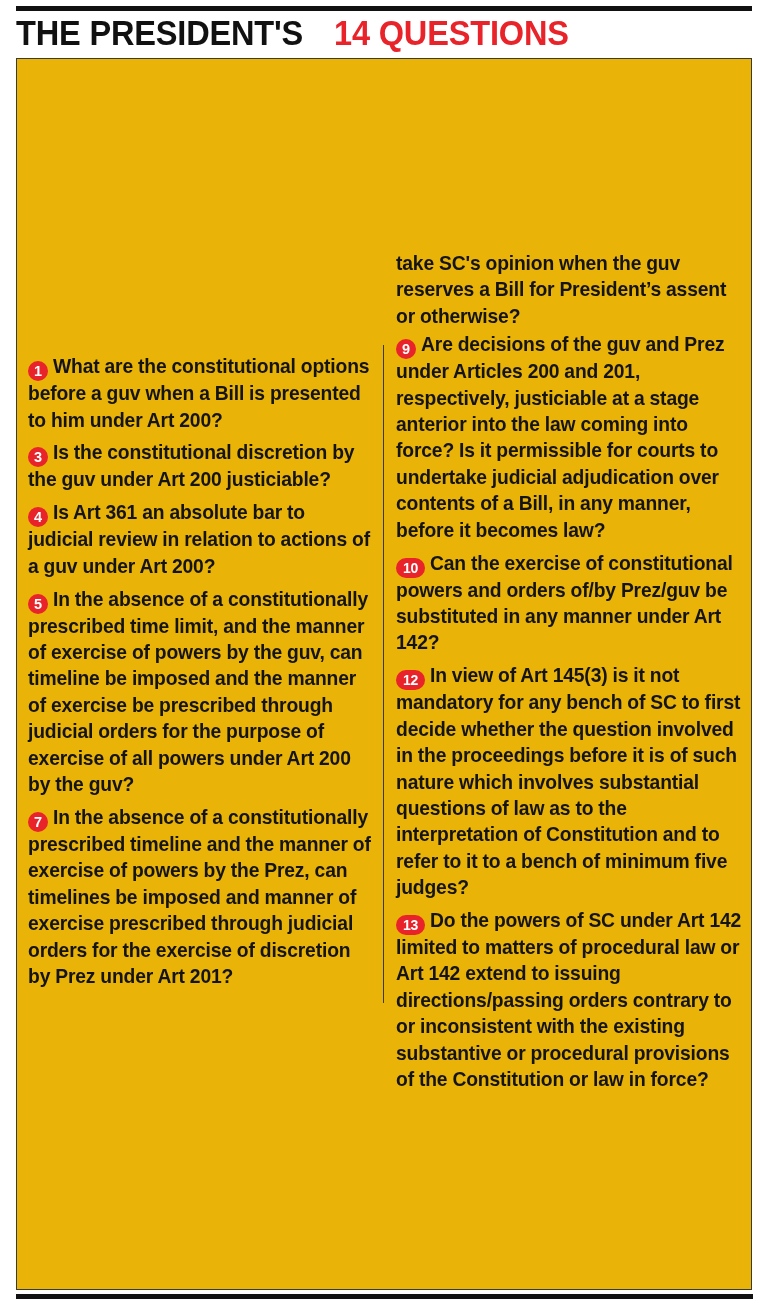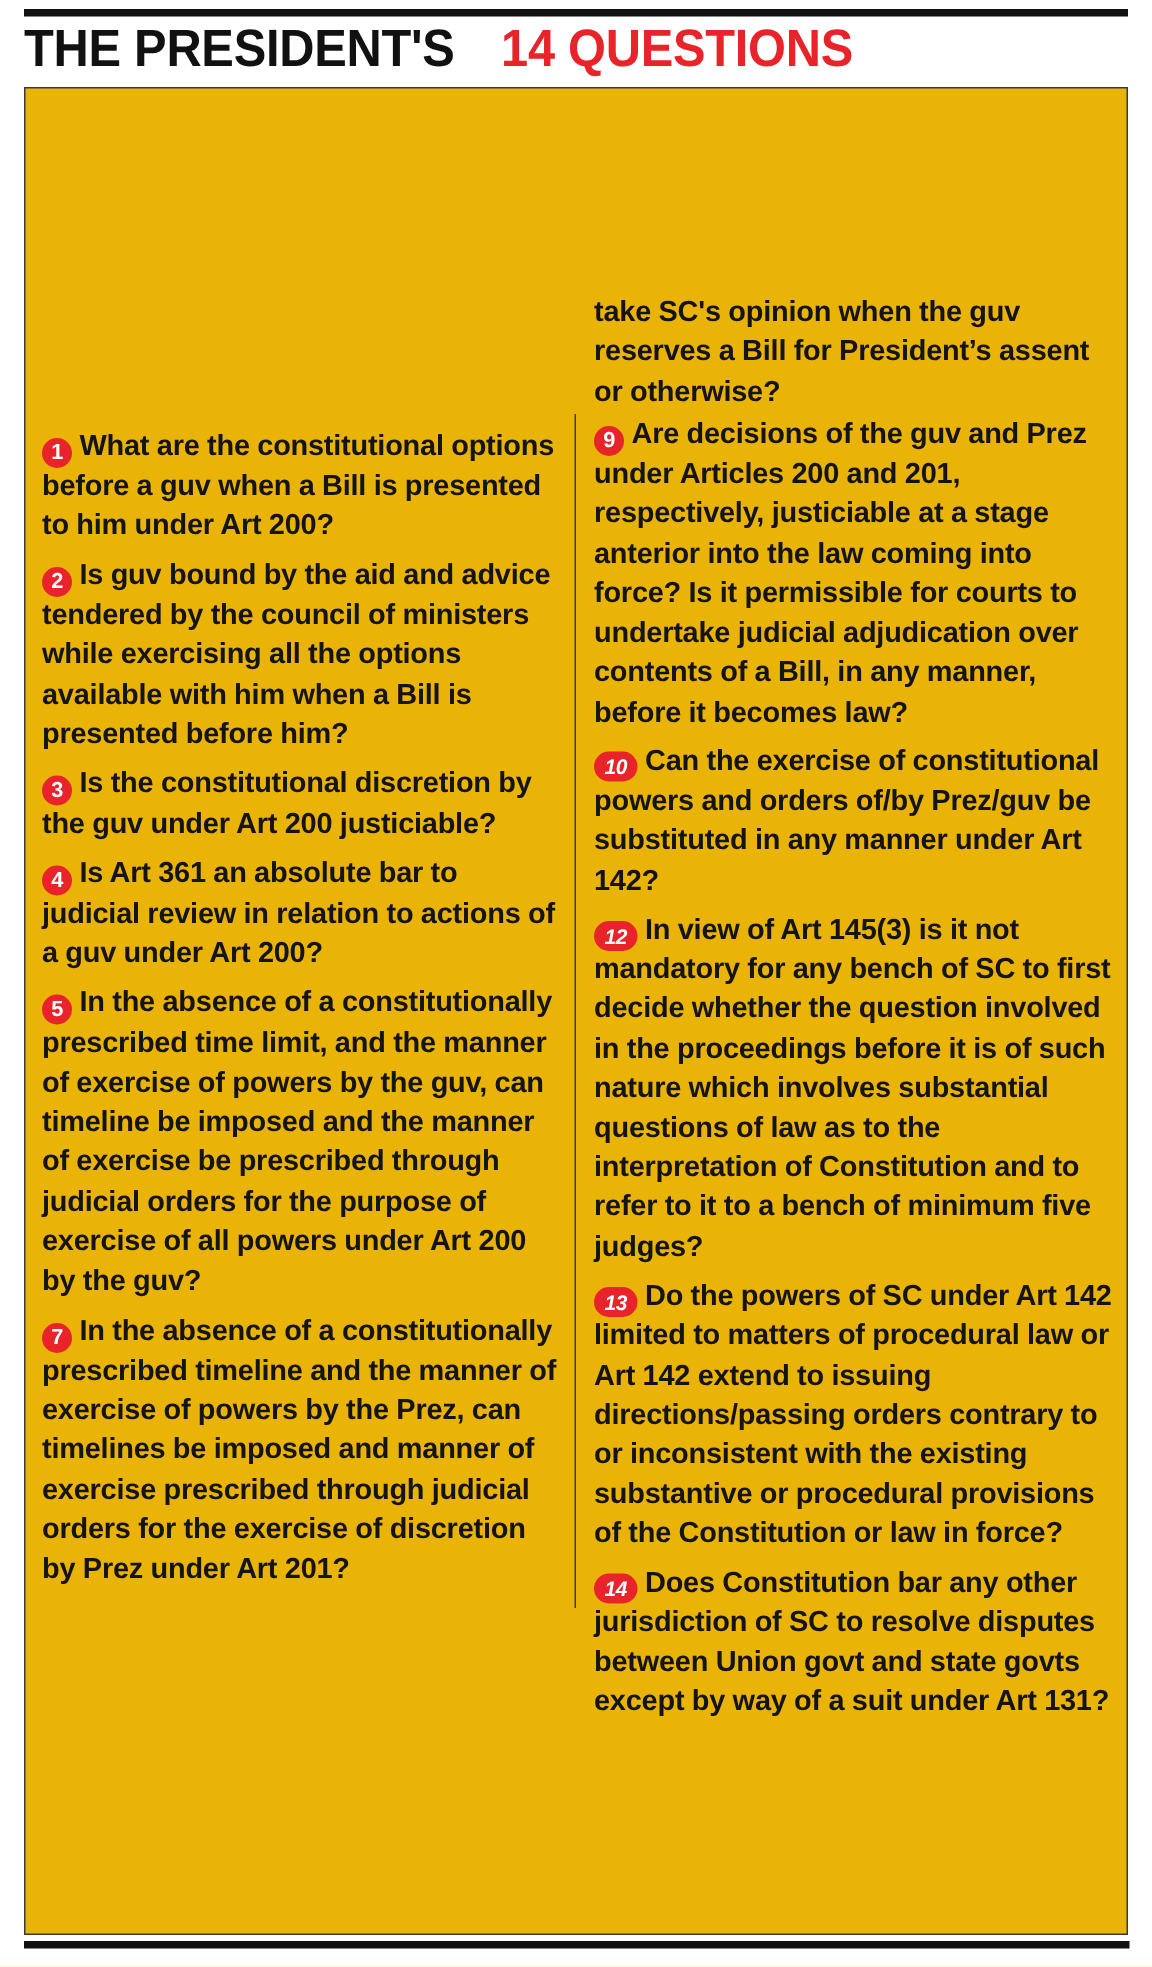--- a/index.html
+++ b/index.html
@@ -125,42 +125,40 @@
     border-radius: 11px;
     text-align: center;
     margin-right: 5px;
     letter-spacing: -0.3px;
   }
   .badge.two {
     min-width: 27px;
     padding: 0 1px;
     border-radius: 11px;
     font-size: 14px;
-    font-style: italic;
   }
 </style>
 </head>
 <body>
 
 <div class="infographic">
 
   <div class="top-rule"></div>
 
   <div class="headline">
     <span class="hl-text hl-black">THE PRESIDENT'S</span>
       <span class="hl-text hl-red">14 QUESTIONS</span>
   </div>
 
   <div class="panel">
 
     <div class="col col-left">
 
       <p class="qblock"><span class="badge">1</span><span>What are the constitutional options before a guv when a Bill is presented to him under Art 200?</span></p>
 
-      <p class="qblock"><span class="badge">2</span><span>Is guv bound by the aid and advice tendered by the council of ministers while exercising all the options available with him when a Bill is presented before him?</span></p>
 
       <p class="qblock"><span class="badge">3</span><span>Is the constitutional discretion by the guv under Art 200 justiciable?</span></p>
 
       <p class="qblock"><span class="badge">4</span><span>Is Art 361 an absolute bar to judicial review in relation to actions of a guv under Art 200?</span></p>
 
       <p class="qblock"><span class="badge">5</span><span>In the absence of a constitutionally prescribed time limit, and the manner of exercise of powers by the guv, can timeline be imposed and the manner of exercise be prescribed through judicial orders for the purpose of exercise of all powers under Art 200 by the guv?</span></p>
 
 
       <p class="qblock"><span class="badge">7</span><span>In the absence of a constitutionally prescribed timeline and the manner of exercise of powers by the Prez, can timelines be imposed and manner of exercise prescribed through judicial orders for the exercise of discretion by Prez under Art 201?</span></p>
 
@@ -173,18 +171,17 @@
 
       <p class="qblock"><span class="badge">9</span><span>Are decisions of the guv and Prez under Articles 200 and 201, respectively, justiciable at a stage anterior into the law coming into force? Is it permissible for courts to undertake judicial adjudication over contents of a Bill, in any manner, before it becomes law?</span></p>
 
       <p class="qblock"><span class="badge two">10</span><span>Can the exercise of constitutional powers and orders of/by Prez/guv be substituted in any manner under Art 142?</span></p>
 
 
       <p class="qblock"><span class="badge two">12</span><span>In view of Art 145(3) is it not mandatory for any bench of SC to first decide whether the question involved in the proceedings before it is of such nature which involves substantial questions of law as to the interpretation of Constitution and to refer to it to a bench of minimum five judges?</span></p>
 
       <p class="qblock"><span class="badge two">13</span><span>Do the powers of SC under Art 142 limited to matters of procedural law or Art 142 extend to issuing directions/passing orders contrary to or inconsistent with the existing substantive or procedural provisions of the Constitution or law in force?</span></p>
 
-      <p class="qblock"><span class="badge two">14</span><span>Does Constitution bar any other jurisdiction of SC to resolve disputes between Union govt and state govts except by way of a suit under Art 131?</span></p>
 
     </div>
 
   </div>
 </div>
 
 </body></html>

